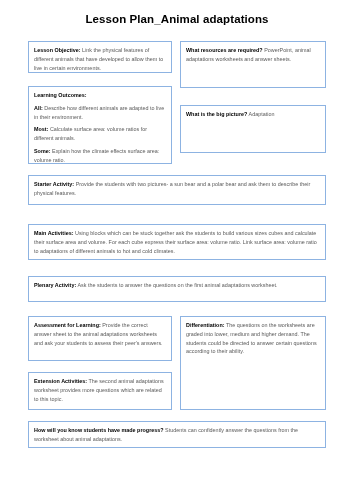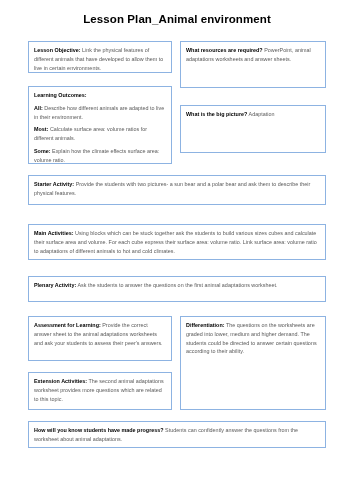--- a/index.html
+++ b/index.html
@@ -77,21 +77,21 @@
   #box-assessment    { top: 316px; height: 45px; }
   #box-extension     { top: 372px; height: 38px; }
   #box-differentiation { top: 316px; height: 94px; }
   #box-progress      { top: 421px; height: 27px; }
 </style>
 </head>
 <body>
 
 <div class="page">
 
-  <div class="doc-title">Lesson Plan_Animal environment</div>
+  <div class="doc-title">Lesson Plan_Animal adaptations</div>
 
   <div class="box col-left" id="box-objective">
     <p><b>Lesson Objective:</b><span> Link the physical features of different animals that have developed to allow them to live in certain environments.</span></p>
   </div>
 
   <div class="box col-left" id="box-outcomes">
     <p><b class="lbl-only">Learning Outcomes:</b></p>
     <p><b>All:</b><span> Describe how different animals are adapted to live in their environment.</span></p>
     <p><b>Most:</b><span> Calculate surface area: volume ratios for different animals.</span></p>
     <p><b>Some:</b><span> Explain how the climate effects surface area: volume ratio.</span></p>

